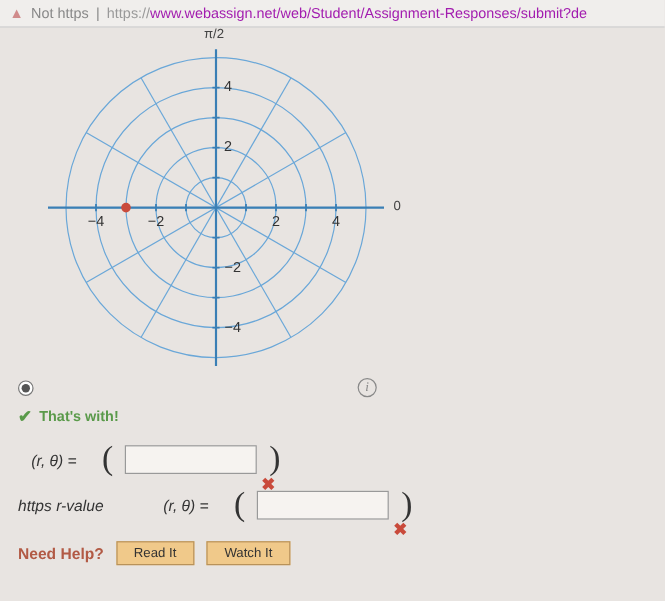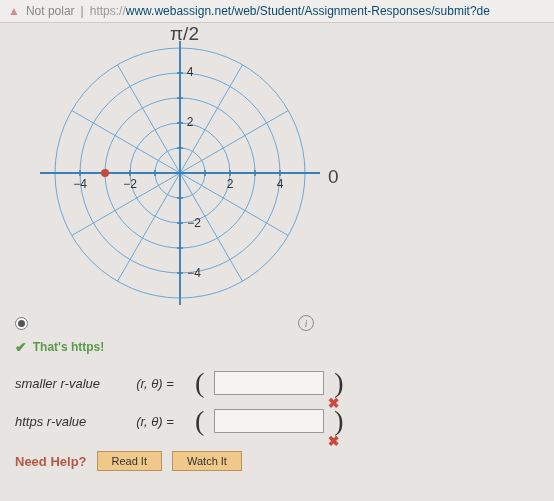--- a/index.html
+++ b/index.html
@@ -17,35 +17,35 @@
       border-bottom: 1px solid #ccc;
       padding: 4px 8px;
       display: flex;
       align-items: center;
       gap: 6px;
       font-size: 12px;
       color: #888;
     }
     .addr-bar .warn-icon { color: #d08b8b; }
     .addr-bar .url-secure { color: #999; }
-    .addr-bar .url-rest { color: #0c4a6e; }
+    .addr-bar .url-rest { color: #a21caf; }
     .content {
       padding: 0 15px;
     }
     .polar-wrap {
       position: relative;
       width: 340px;
       height: 290px;
     }
     .polar-svg {
       display: block;
     }
     .top-label, .right-label, .axis-num {
       position: absolute;
-      font-size: 19px;
+      font-size: 11px;
       color: #444;
       font-style: italic;
     }
     .top-label { top: 0; left: 155px; font-style: normal; }
     .right-label { top: 143px; left: 313px; font-style: normal; }
     .feedback-row {
       display: flex;
       align-items: center;
       gap: 270px;
       padding: 2px 0 8px 0;
@@ -147,21 +147,21 @@
       font-size: 11px;
       color: #333;
       cursor: pointer;
     }
   </style>
 </head>
 <body>
 
 <div class="addr-bar">
   <span class="warn-icon">▲</span>
-  <span>Not polar</span>
+  <span>Not https</span>
   <span>|</span>
   <span>
     <span class="url-secure">https://</span><span class="url-rest">www.webassign.net/web/Student/Assignment-Responses/submit?de</span>
   </span>
 </div>
 
 <div class="content">
 
   <div class="polar-wrap">
     <div class="top-label">π/2</div>
@@ -222,26 +222,25 @@
 
   <div class="feedback-row">
     <div class="radio-col">
       <span class="radio-dot sel"></span>
     </div>
     <span class="info-icon">i</span>
   </div>
 
   <div class="thats-right">
     <span class="check-icon">✔</span>
-    <span>That's https!</span>
+    <span>That's with!</span>
   </div>
 
 
   <div class="inputs-row">
-    <span class="row-label">smaller r-value</span>
     <span class="rtheta">(r, θ)  =</span>
     <span class="paren">(</span>
     <span class="answer-box"></span>
     <span class="paren">)</span>
     <span class="x-mark">✖</span>
   </div>
 
   <div class="inputs-row">
     <span class="row-label">https r-value</span>
     <span class="rtheta">(r, θ)  =</span>

